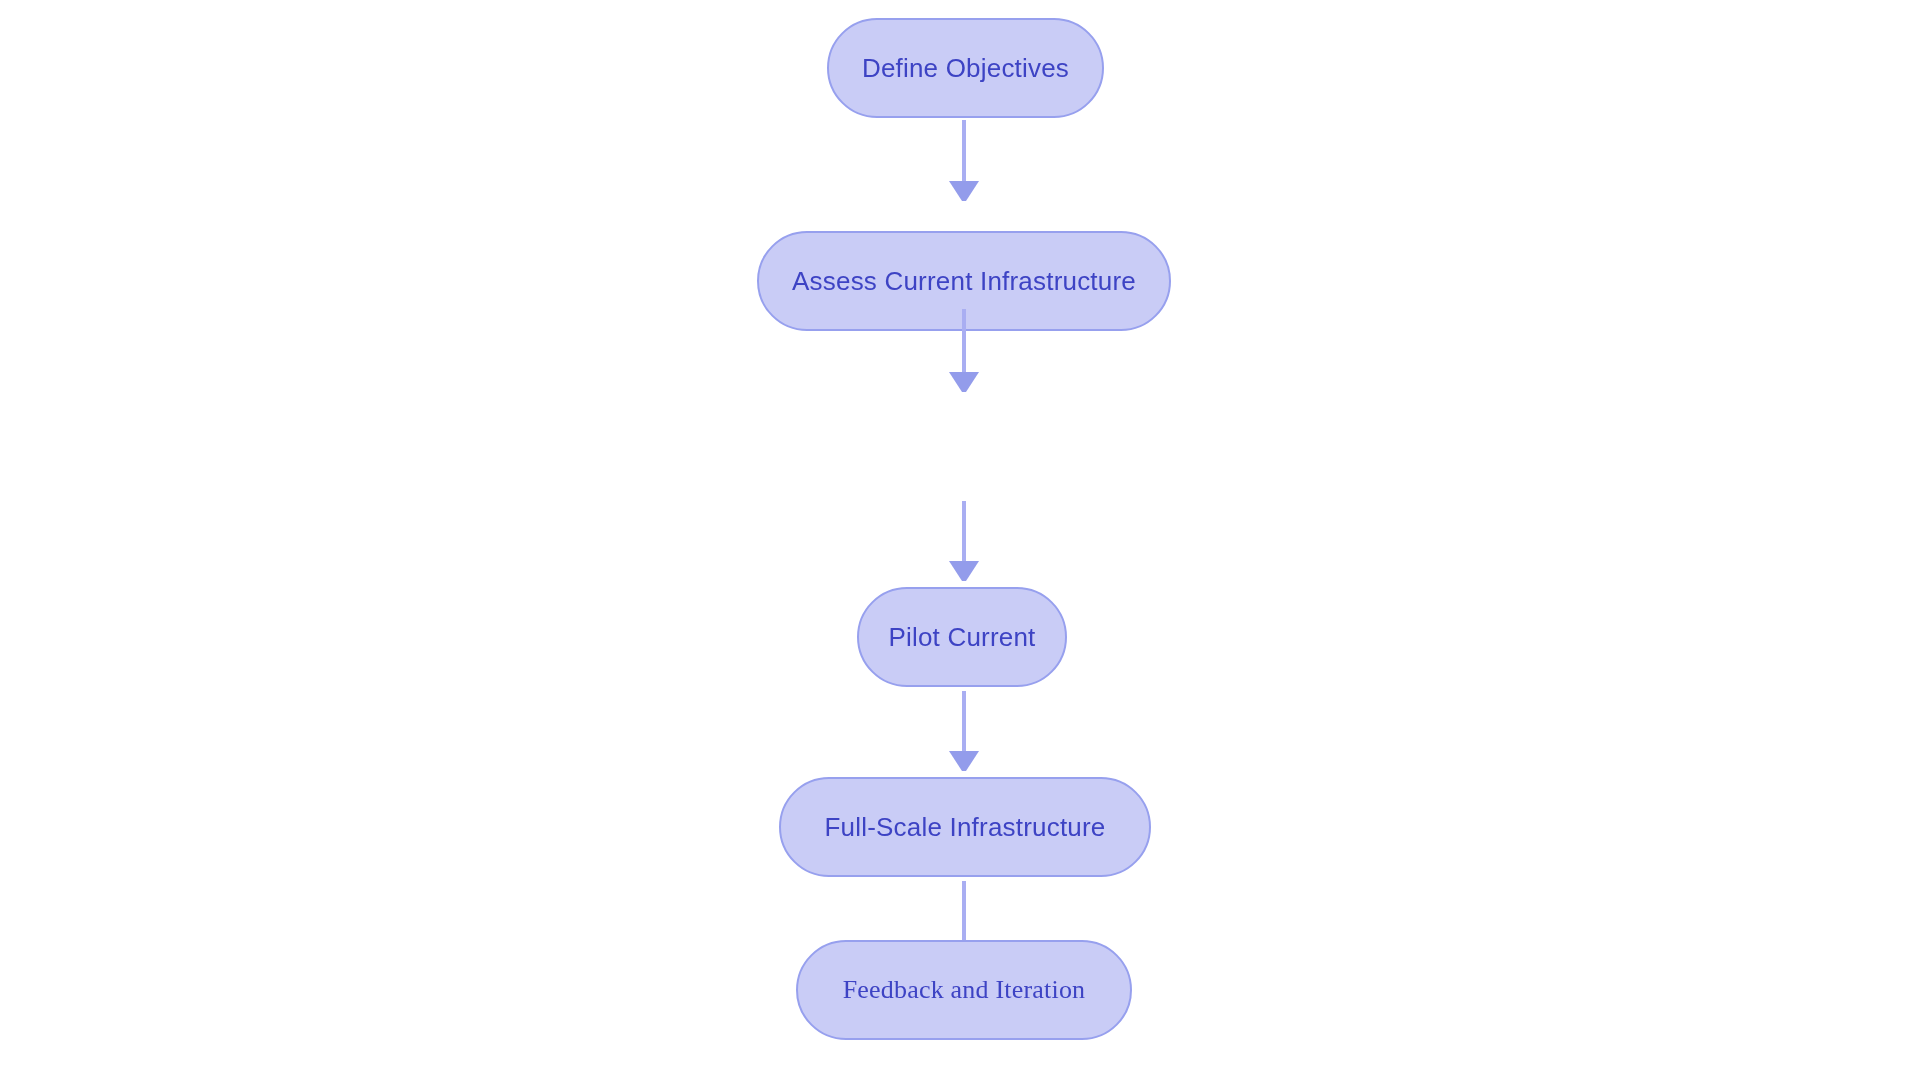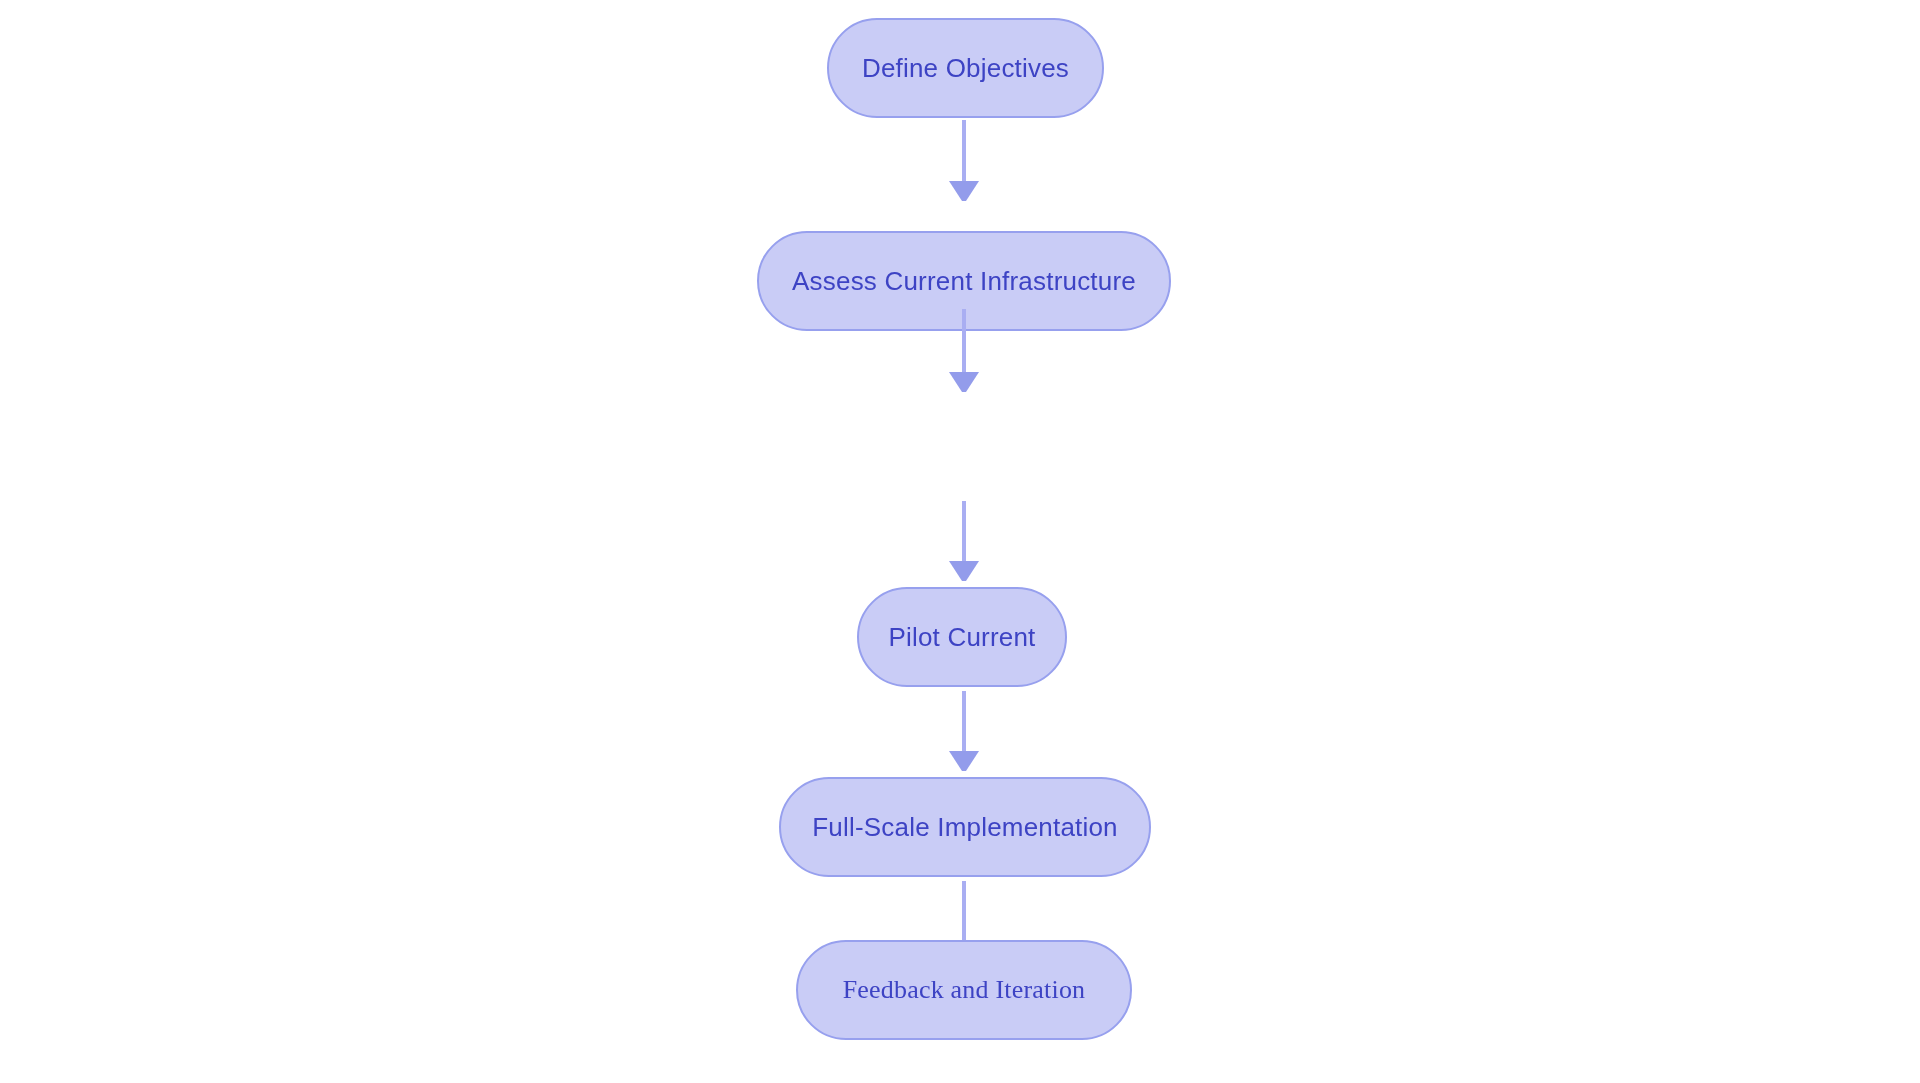--- a/index.html
+++ b/index.html
@@ -98,21 +98,21 @@
   <div class="node n4">
     <span>Pilot Current</span>
   </div>
 
   <div class="arrow a4">
     <div class="shaft"></div>
     <div class="head"></div>
   </div>
 
   <div class="node n5">
-    <span>Full-Scale Implementation</span>
+    <span>Full-Scale Infrastructure</span>
   </div>
 
   <div class="arrow a5">
     <div class="shaft"></div>
     <div class="head"></div>
   </div>
 
   <div class="node n6">
     <span>Feedback and Iteration</span>
   </div>

